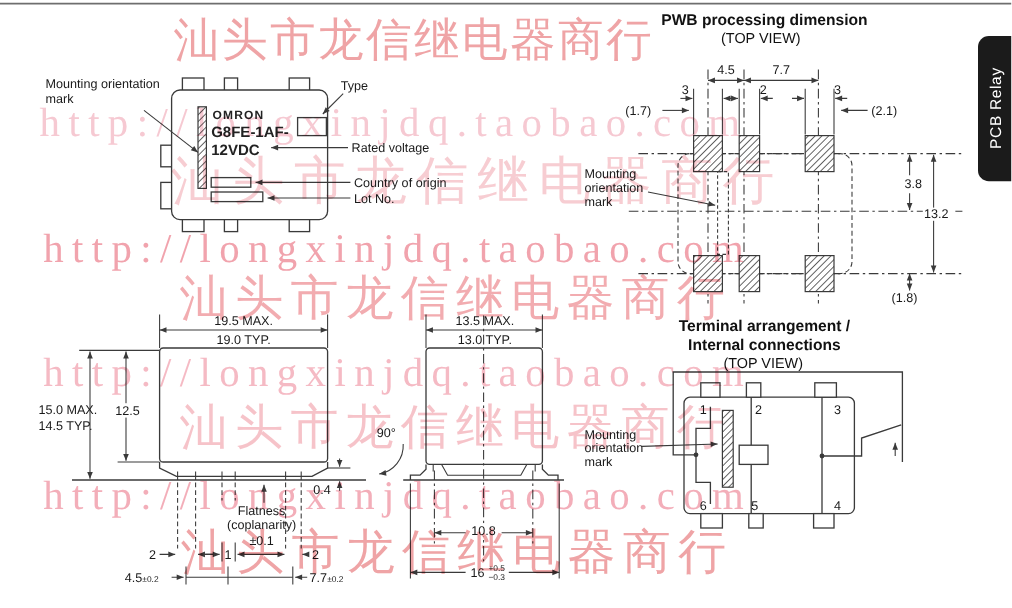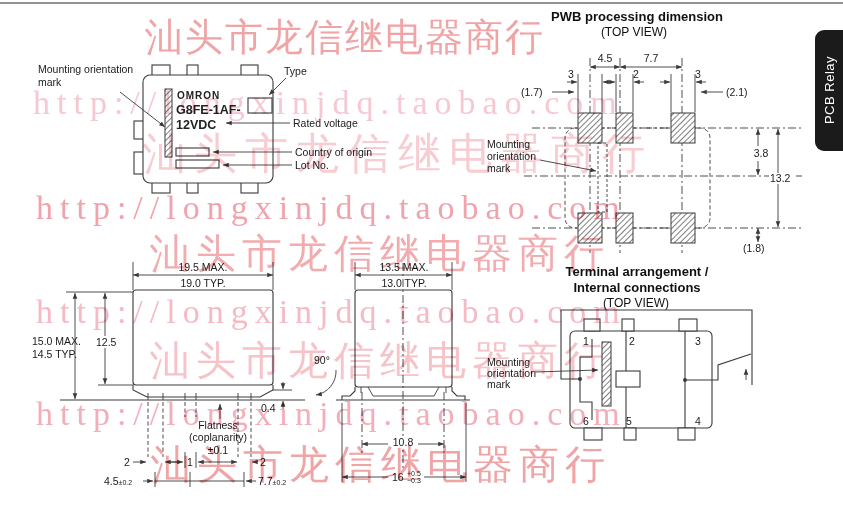--- a/index.html
+++ b/index.html
@@ -16,21 +16,21 @@
   .t{font-family:"Liberation Sans",sans-serif;font-size:10.5px;fill:#1a1a1a;}
   .tb{font-family:"Liberation Sans",sans-serif;font-size:13px;font-weight:bold;fill:#111;}
   .tt{font-family:"Liberation Sans",sans-serif;font-size:12px;fill:#111;}
   .ts{font-size:7px;}
   .mid{text-anchor:middle;}
   .brand{font-family:"Liberation Sans",sans-serif;font-size:10px;font-weight:bold;letter-spacing:1px;fill:#222;}
   .model{font-family:"Liberation Sans",sans-serif;font-size:12.5px;font-weight:bold;fill:#222;}
   .wrect{fill:#ffffff;stroke:none;}
   
   .wm{position:absolute;white-space:nowrap;pointer-events:none;mix-blend-mode:multiply;line-height:1;}
-  .wm-cn{font-family:Liberation Sans, sans-serif;}
+  .wm-cn{font-family:Liberation Mono, monospace;}
   .wm-url{font-family:Liberation Serif, serif;}
   #wmlayer{position:absolute;left:0;top:0;width:843px;height:507px;pointer-events:none;}
   
   #sidetab{position:absolute;left:815px;top:30px;width:28px;height:121px;background:#1b1b1b;
            border-radius:9px 0 0 9px;display:flex;align-items:center;justify-content:center;}
   #sidetab span{writing-mode:vertical-rl;transform:rotate(180deg);color:#ffffff;font-size:13px;
            font-family:"Liberation Sans",sans-serif;letter-spacing:0.5px;}
 </style>
 </head>
 <body>

